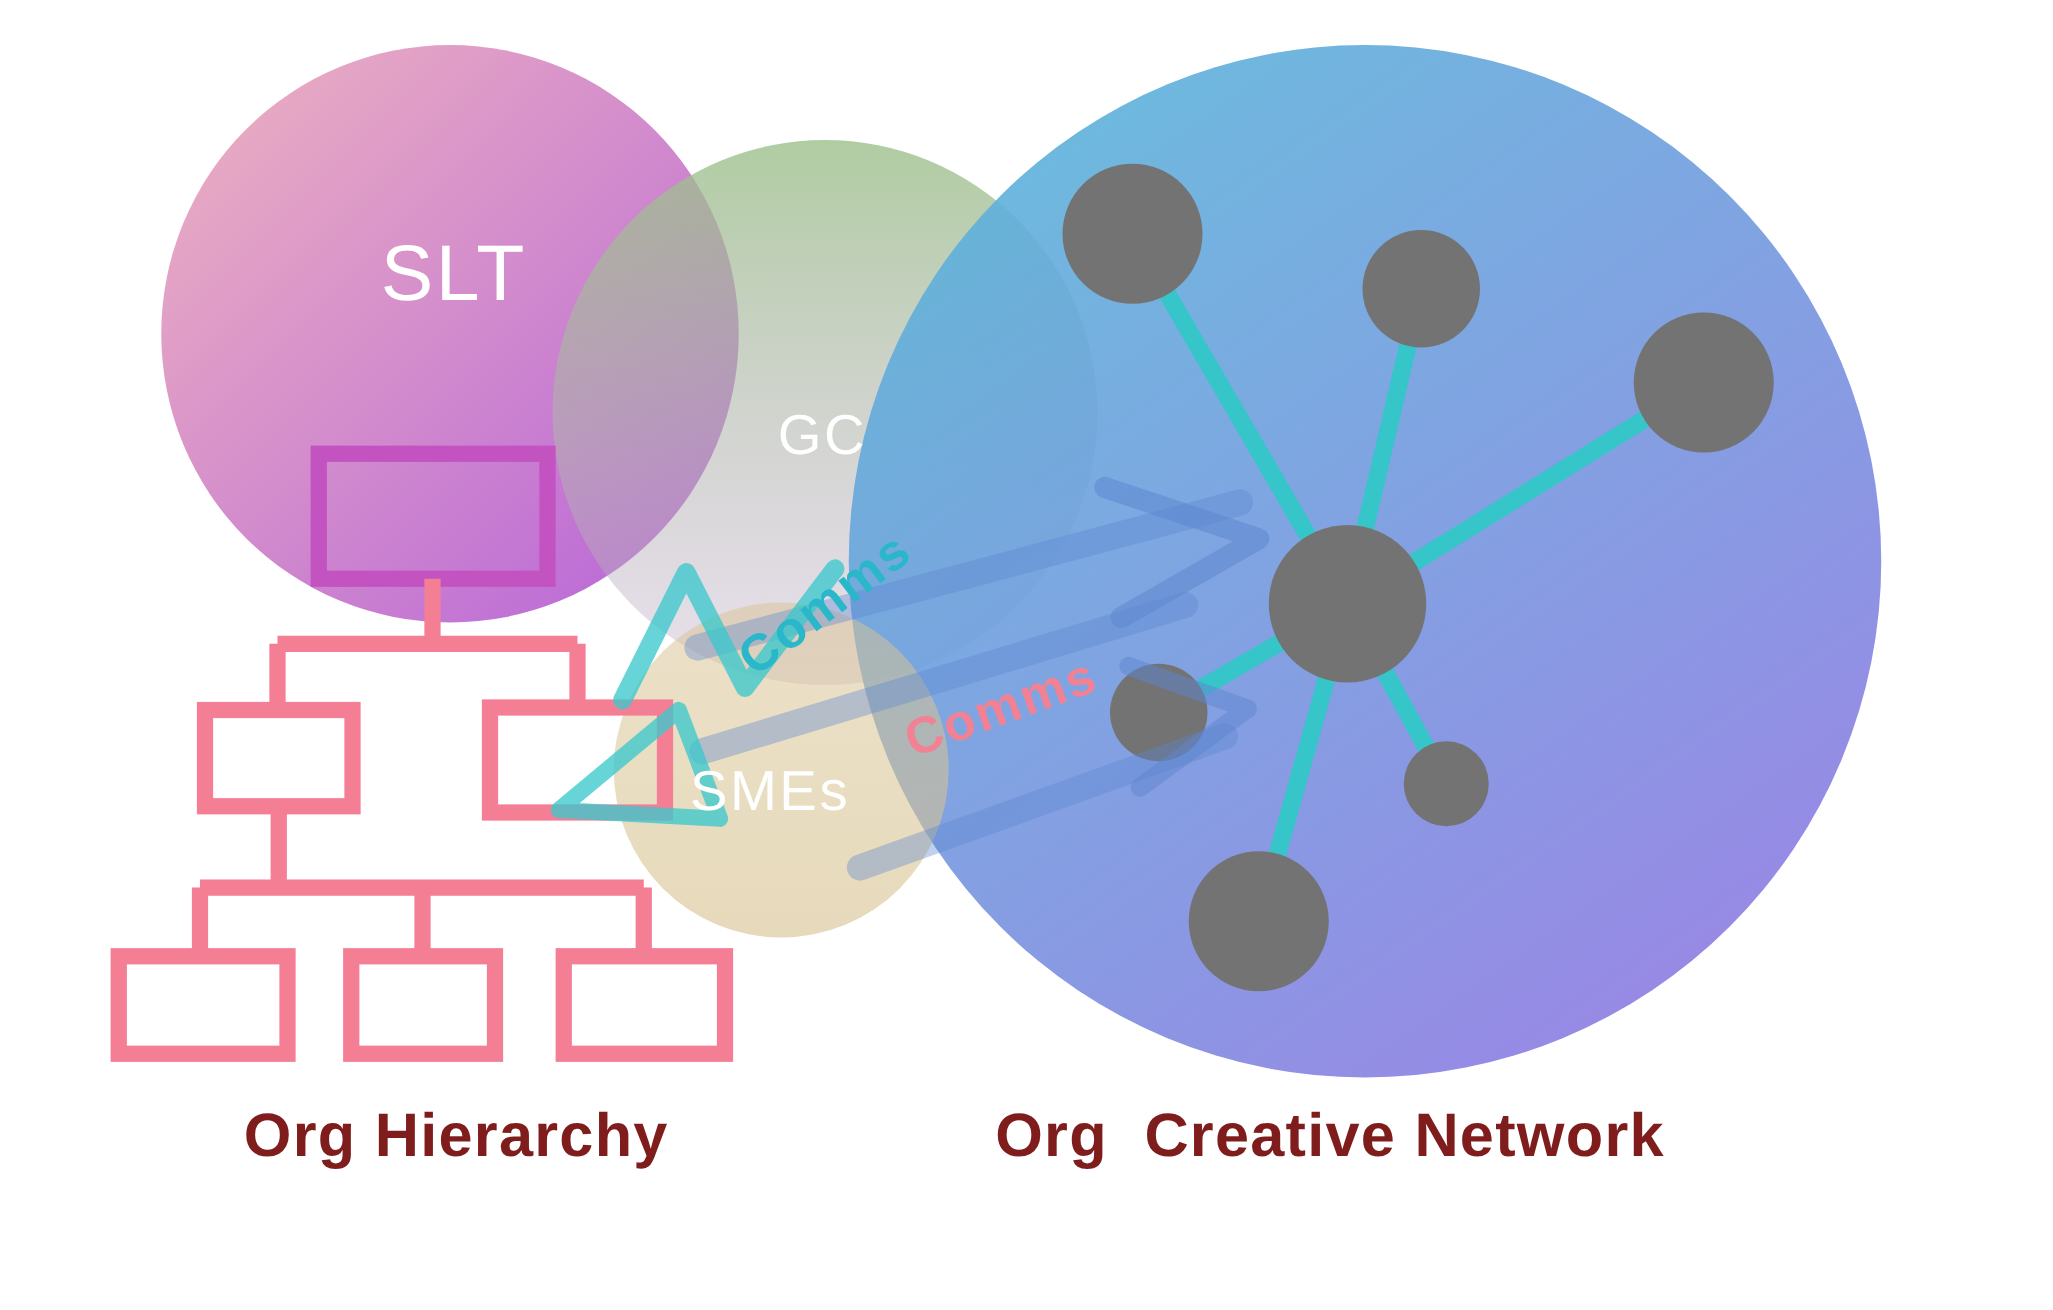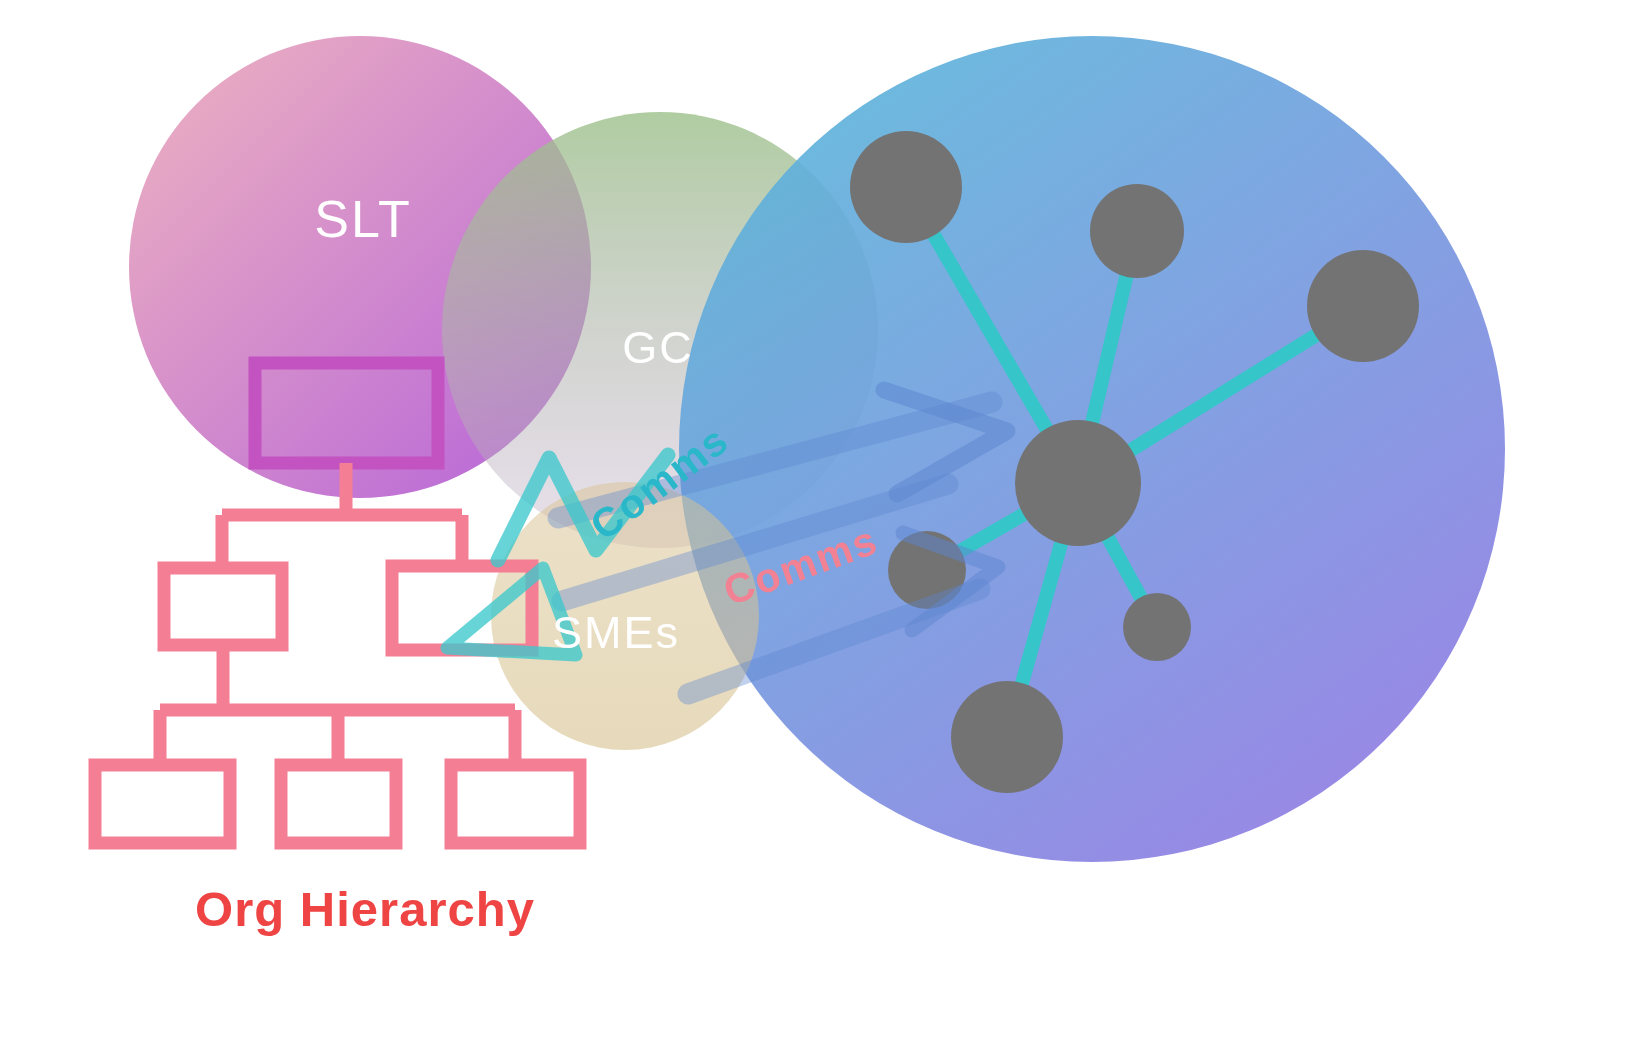--- a/index.html
+++ b/index.html
@@ -22,38 +22,38 @@
   }
   .label {
     position: absolute;
     transform: translate(-50%, -50%);
     color: #ffffff;
     font-weight: 500;
     letter-spacing: 2px;
     white-space: pre;
     user-select: none;
   }
-  .label-slt    { left: 363px;  top: 219px; font-size: 52px; }
+  .label-slt    { left: 363px;  top: 219px; font-size: 63px; }
   .label-gc     { left: 658px;  top: 348px; font-size: 45px; }
   .label-smes   { left: 616px;  top: 633px; font-size: 45px; }
   .label-cnva   { left: 1247px; top: 506px; font-size: 47px; }
   .label-comms-upper {
     left: 660px; top: 483px; font-size: 41px; font-weight: 600;
     color: #29b7c9;
     transform: translate(-50%, -50%) rotate(-37deg);
   }
   .label-comms-lower {
     left: 801px; top: 566px; font-size: 41px; font-weight: 600;
     color: #f28293;
     transform: translate(-50%, -50%) rotate(-20deg);
   }
   .caption {
     position: absolute;
     transform: translate(-50%, -50%);
-    color: #ef4444;
+    color: #7f1d1d;
     font-size: 49px;
     font-weight: 600;
     letter-spacing: 1px;
     white-space: pre;
     user-select: none;
   }
   .caption-left  { left: 365px;  top: 909px; }
   .caption-right { left: 1064px; top: 909px; }
 </style>
 </head>
@@ -125,14 +125,15 @@
     </g>
   </svg>
 
   <div class="label label-slt">SLT</div>
   <div class="label label-gc">GC</div>
   <div class="label label-smes">SMEs</div>
   <div class="label label-comms-upper">Comms</div>
   <div class="label label-comms-lower">Comms</div>
 
   <div class="caption caption-left">Org Hierarchy</div>
+  <div class="caption caption-right">Org  Creative Network</div>
 
 </div>
 
 </body></html>

